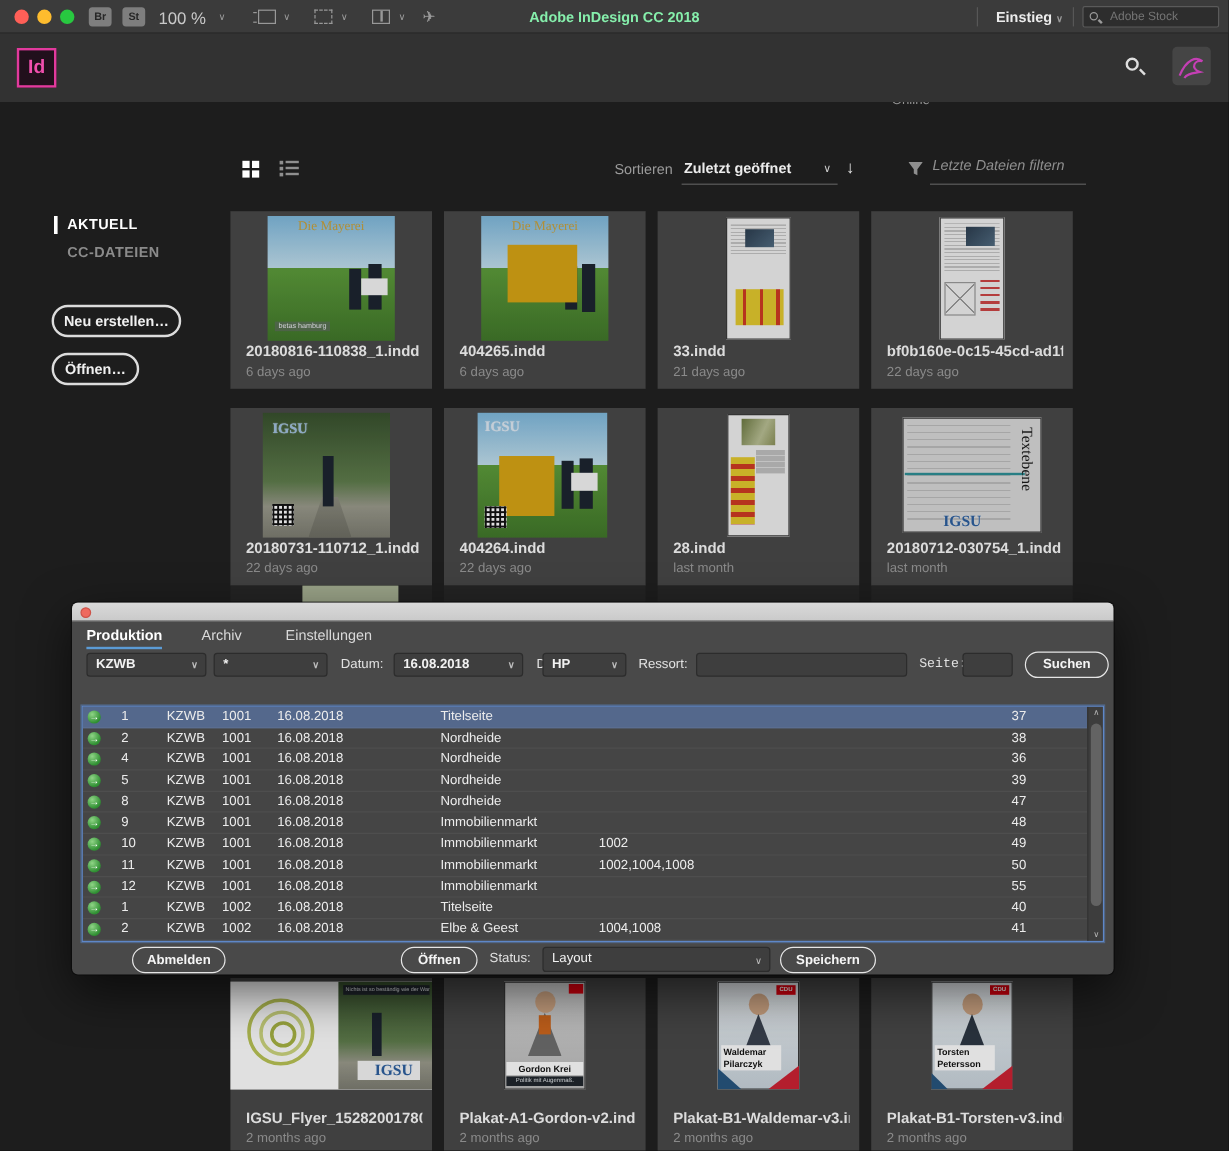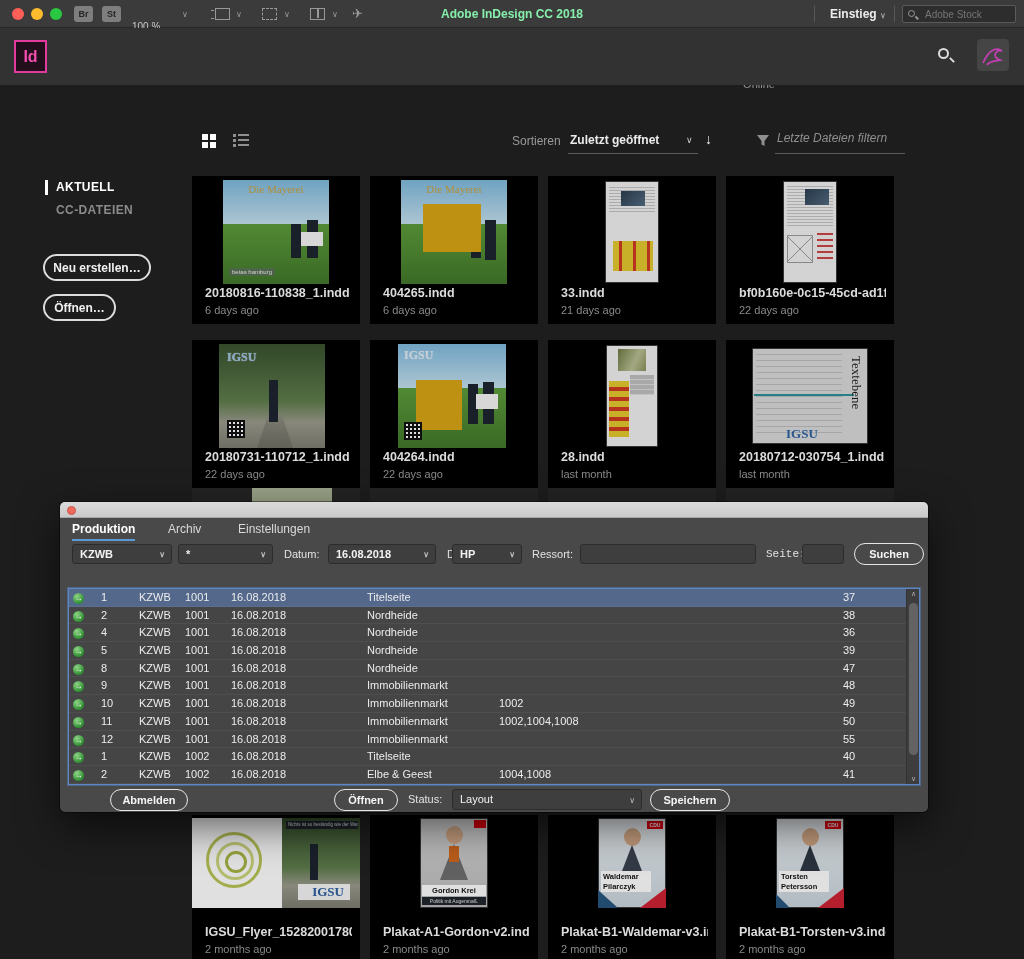--- a/index.html
+++ b/index.html
@@ -4,21 +4,21 @@
 <style>
   * { margin:0; padding:0; box-sizing:border-box; }
   html,body { background:#111; }
   body { font-family:"Liberation Sans", sans-serif; }
   #app { position:relative; width:1024px; height:959px; background:#1d1d1d; overflow:hidden; }
 
   
   .osbar { position:absolute; left:0; top:0; width:1024px; height:28px; background:#3b3b3b; border-bottom:1px solid #262626; }
   .light { position:absolute; top:8px; width:12px; height:12px; border-radius:50%; }
   .chip { position:absolute; top:6px; width:19px; height:16px; background:#7e7e7e; border-radius:3px; color:#262626; font-size:9px; font-weight:bold; text-align:center; line-height:16px; }
-  .ostxt { position:absolute; top:21px; color:#c9c9c9; font-size:10px; }
+  .ostxt { position:absolute; top:7px; color:#c9c9c9; font-size:14px; }
   .chev { color:#9a9a9a; font-size:8px; }
   .tb-ico { position:absolute; top:8px; width:15px; height:12px; border:1.5px solid #989898; }
   .tb-ico.i1::before { content:""; position:absolute; left:-5px; top:1px; width:3px; height:7px; border-top:1px solid #989898; border-bottom:1px solid #989898; }
   .tb-ico.i2 { border-style:dashed; }
   .tb-ico.i3::before { content:""; position:absolute; left:6px; top:0; width:1.5px; height:9px; background:#989898; }
   .osbar .vsep { position:absolute; top:6px; width:1px; height:16px; background:#575757; }
   .ostitle { position:absolute; top:7px; left:50%; transform:translateX(-50%); color:#86efac; font-size:12px; font-weight:bold; }
   .pub-pill { position:absolute; left:712px; top:4px; width:94px; height:20px; border:7px solid #c2410c; border-radius:10px; background:#14532d; color:#949494; font-size:11px; text-align:center; line-height:18px;margin-top:46px; }
   .share-ico { display:inline-block; width:8px; height:8px; border:1px solid #949494; border-top:none; position:relative; margin-right:4px; top:1px; }
   .share-ico::before { content:"↑"; position:absolute; left:1px; top:-7px; font-size:8px; color:#949494; }
@@ -54,21 +54,21 @@
   .sort-lbl { position:absolute; left:512px; top:134px; color:#9a9a9a; font-size:12px; }
   .sort-val { position:absolute; left:570px; top:133px; color:#ececec; font-size:12px; font-weight:bold; }
   .sort-chev { position:absolute; left:686px; top:135px; color:#cfcfcf; font-size:9px; }
   .u-line { position:absolute; height:1px; background:#5c5c5c; }
   .sort-dir { position:absolute; left:705px; top:131px; color:#ececec; font-size:14px; font-weight:bold; }
   .funnel { position:absolute; left:757px; top:135px; }
   .filter-input { position:absolute; left:777px; top:131px; width:126px; background:transparent; border:none; outline:none; color:#aaa; font-size:12px; font-style:italic; font-family:"Liberation Sans",sans-serif; }
   .filter-input::placeholder { color:#8f8f8f; }
 
   
-  .card { position:absolute; width:168px; background:#000000; }
+  .card { position:absolute; width:168px; background:#404040; }
   .fname { position:absolute; left:13px; top:110px; right:8px; color:#dcdcdc; font-size:12.5px; font-weight:bold; white-space:nowrap; overflow:hidden; }
   .ftime { position:absolute; left:13px; top:128px; color:#8a8a8a; font-size:11px; }
   .thumb { position:absolute; overflow:hidden; filter:brightness(.88); }
 
   .sky-grass { background:linear-gradient(#7fb9dd 0%, #c3e0ee 42%, #5d9c3b 42%, #41782a 100%); }
   .may-title { position:absolute; top:3px; width:100%; text-align:center; color:#c9a23e; font-family:"Liberation Serif",serif; font-size:11px; }
   .figure { position:absolute; background:#1c2430; }
   .sign { position:absolute; background:#f4f4f4; }
   .betas { position:absolute; left:6px; bottom:8px; color:#e9e9ef; font-size:6px; background:rgba(120,90,150,.35); padding:1px 3px; }
   .ybox { position:absolute; background:#d8a514; }

